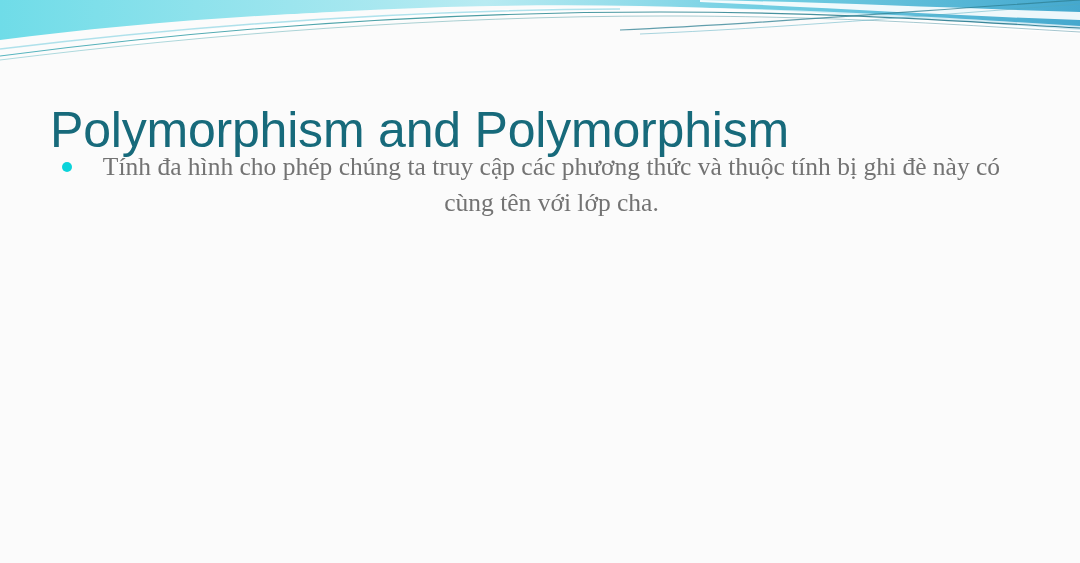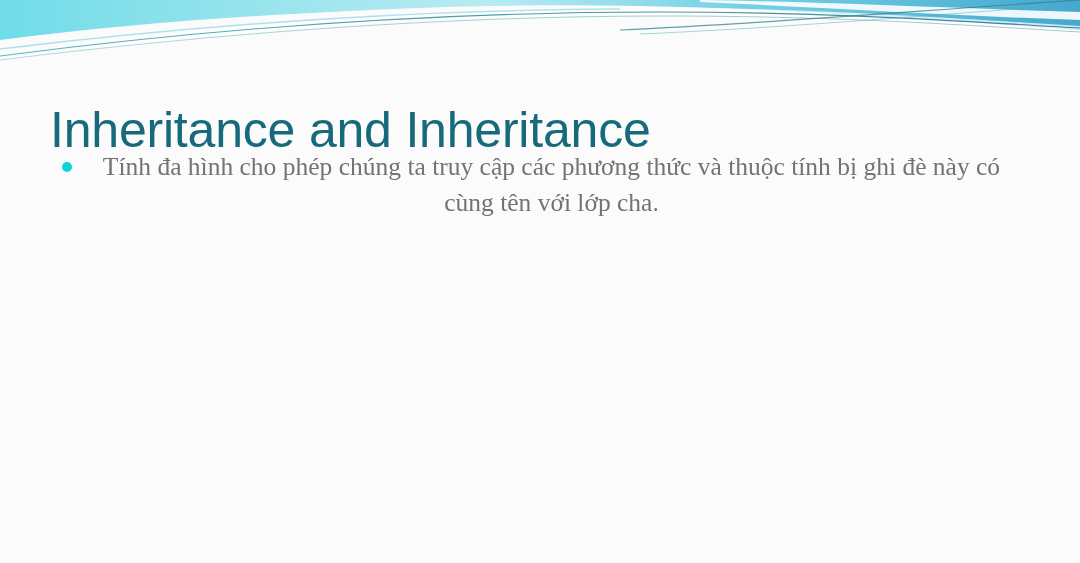--- a/index.html
+++ b/index.html
@@ -123,21 +123,21 @@
       <path d="M120,40 C320,14 520,4 720,8 C870,12 980,20 1080,26 L1080,34 C970,28 860,20 720,16 C520,11 330,21 130,46 Z" fill="#ffffff" opacity="0.75"></path>
 
       <path d="M0,56 C200,30 430,12 660,12 C840,12 970,22 1080,28" fill="none" stroke="url(#gradLine)" stroke-width="1.1" opacity="0.85"></path>
       <path d="M0,60 C210,34 440,16 665,16 C845,16 975,26 1080,32" fill="none" stroke="url(#gradLine)" stroke-width="0.8" opacity="0.5"></path>
       <path d="M620,30 C760,24 900,12 1080,0" fill="none" stroke="#2E7F92" stroke-width="1.2" opacity="0.75"></path>
       <path d="M640,34 C780,28 920,16 1080,4" fill="none" stroke="#4FA9BE" stroke-width="0.9" opacity="0.55"></path>
       <path d="M0,49 C190,26 400,10 620,9" fill="none" stroke="#8FD6E4" stroke-width="1.4" opacity="0.7"></path>
     </svg>
   </div>
 
-  <h1 class="slide-title">Inheritance and Inheritance</h1>
+  <h1 class="slide-title">Polymorphism and Polymorphism</h1>
 
   <ul class="body-list">
     <li class="bullet-item">
       <span class="bullet-dot"></span>
       <span class="bullet-text">Tính đa hình cho phép chúng ta truy cập các phương thức và thuộc tính bị ghi đè này có cùng tên với lớp cha.</span>
     </li>
   </ul>
 
 </div>
 

